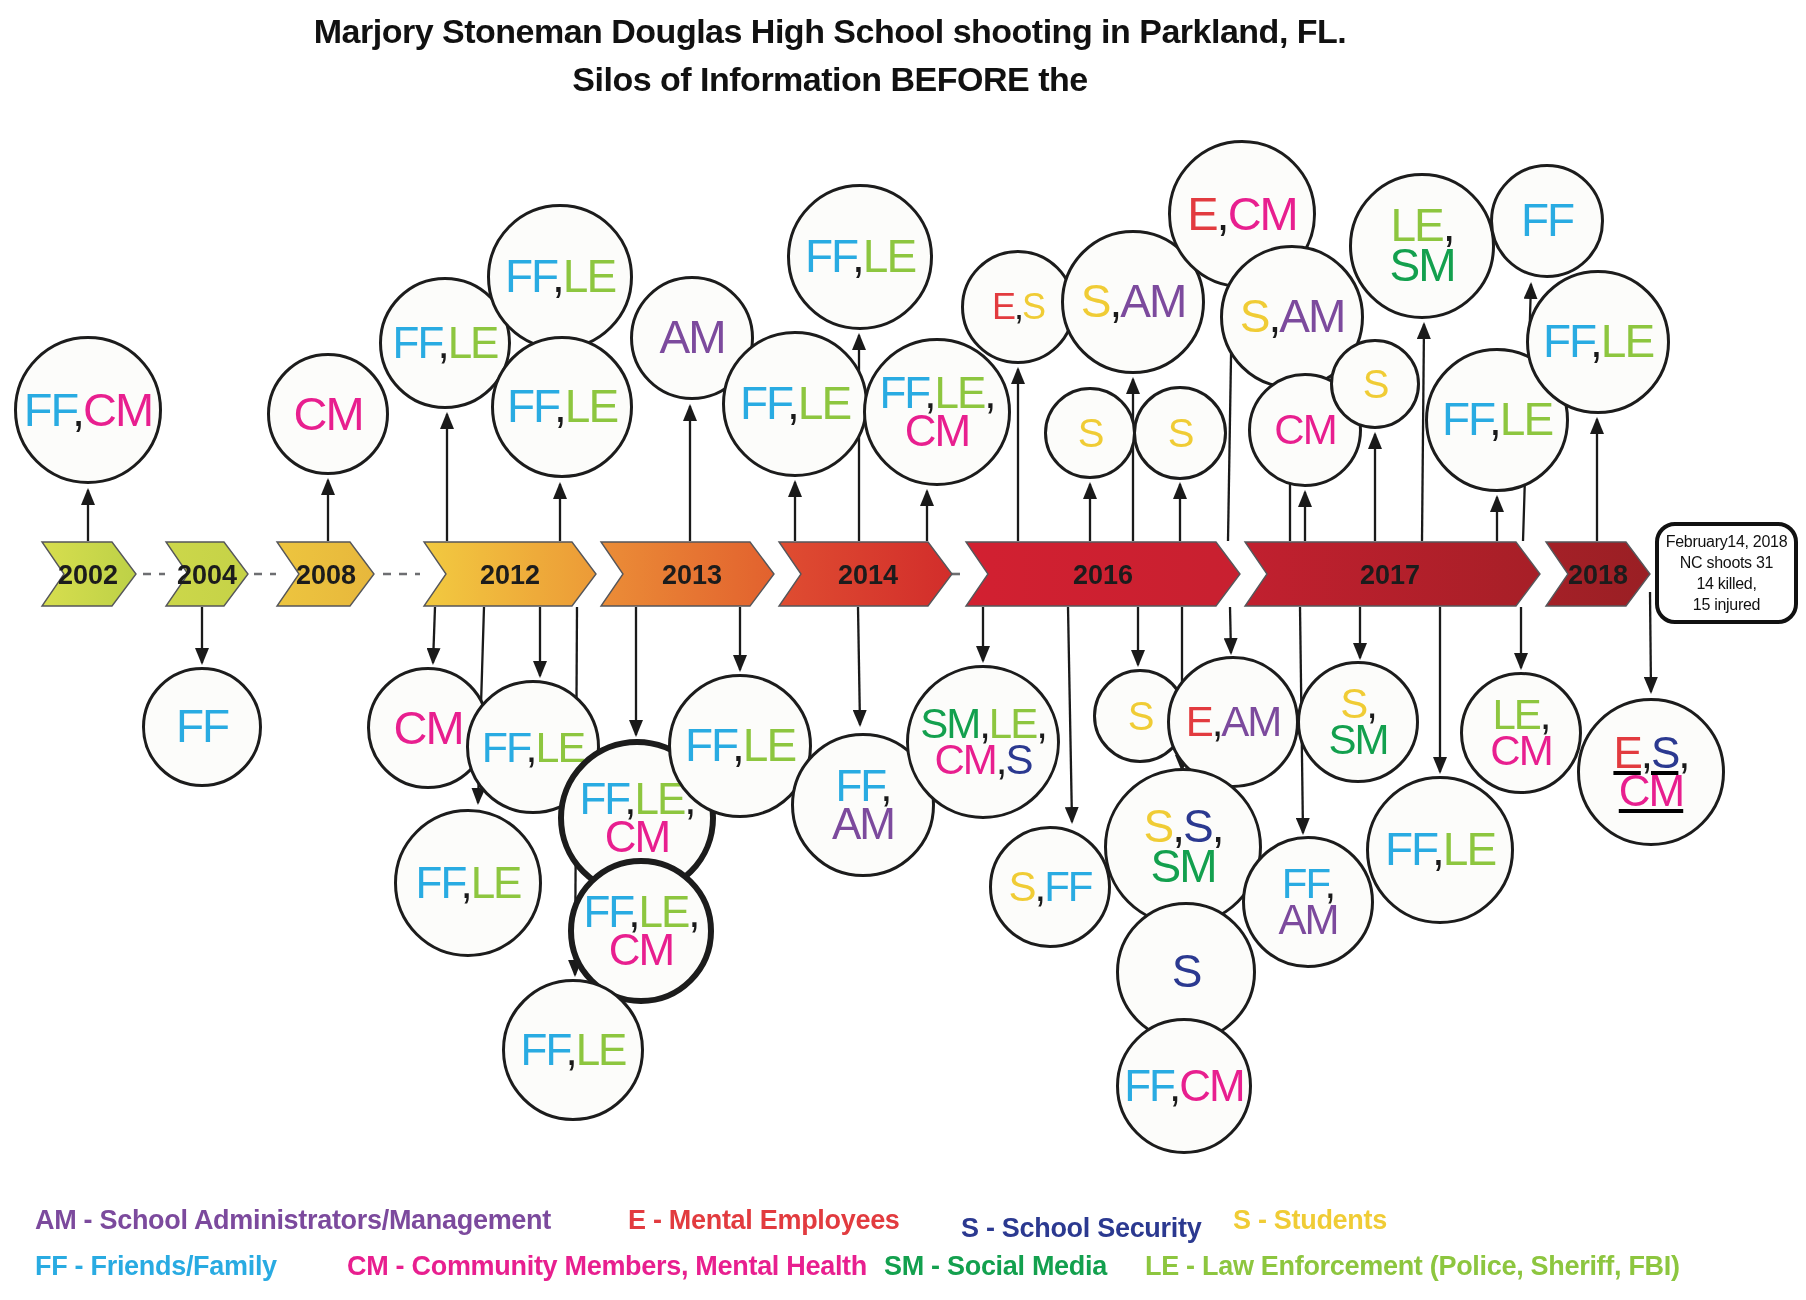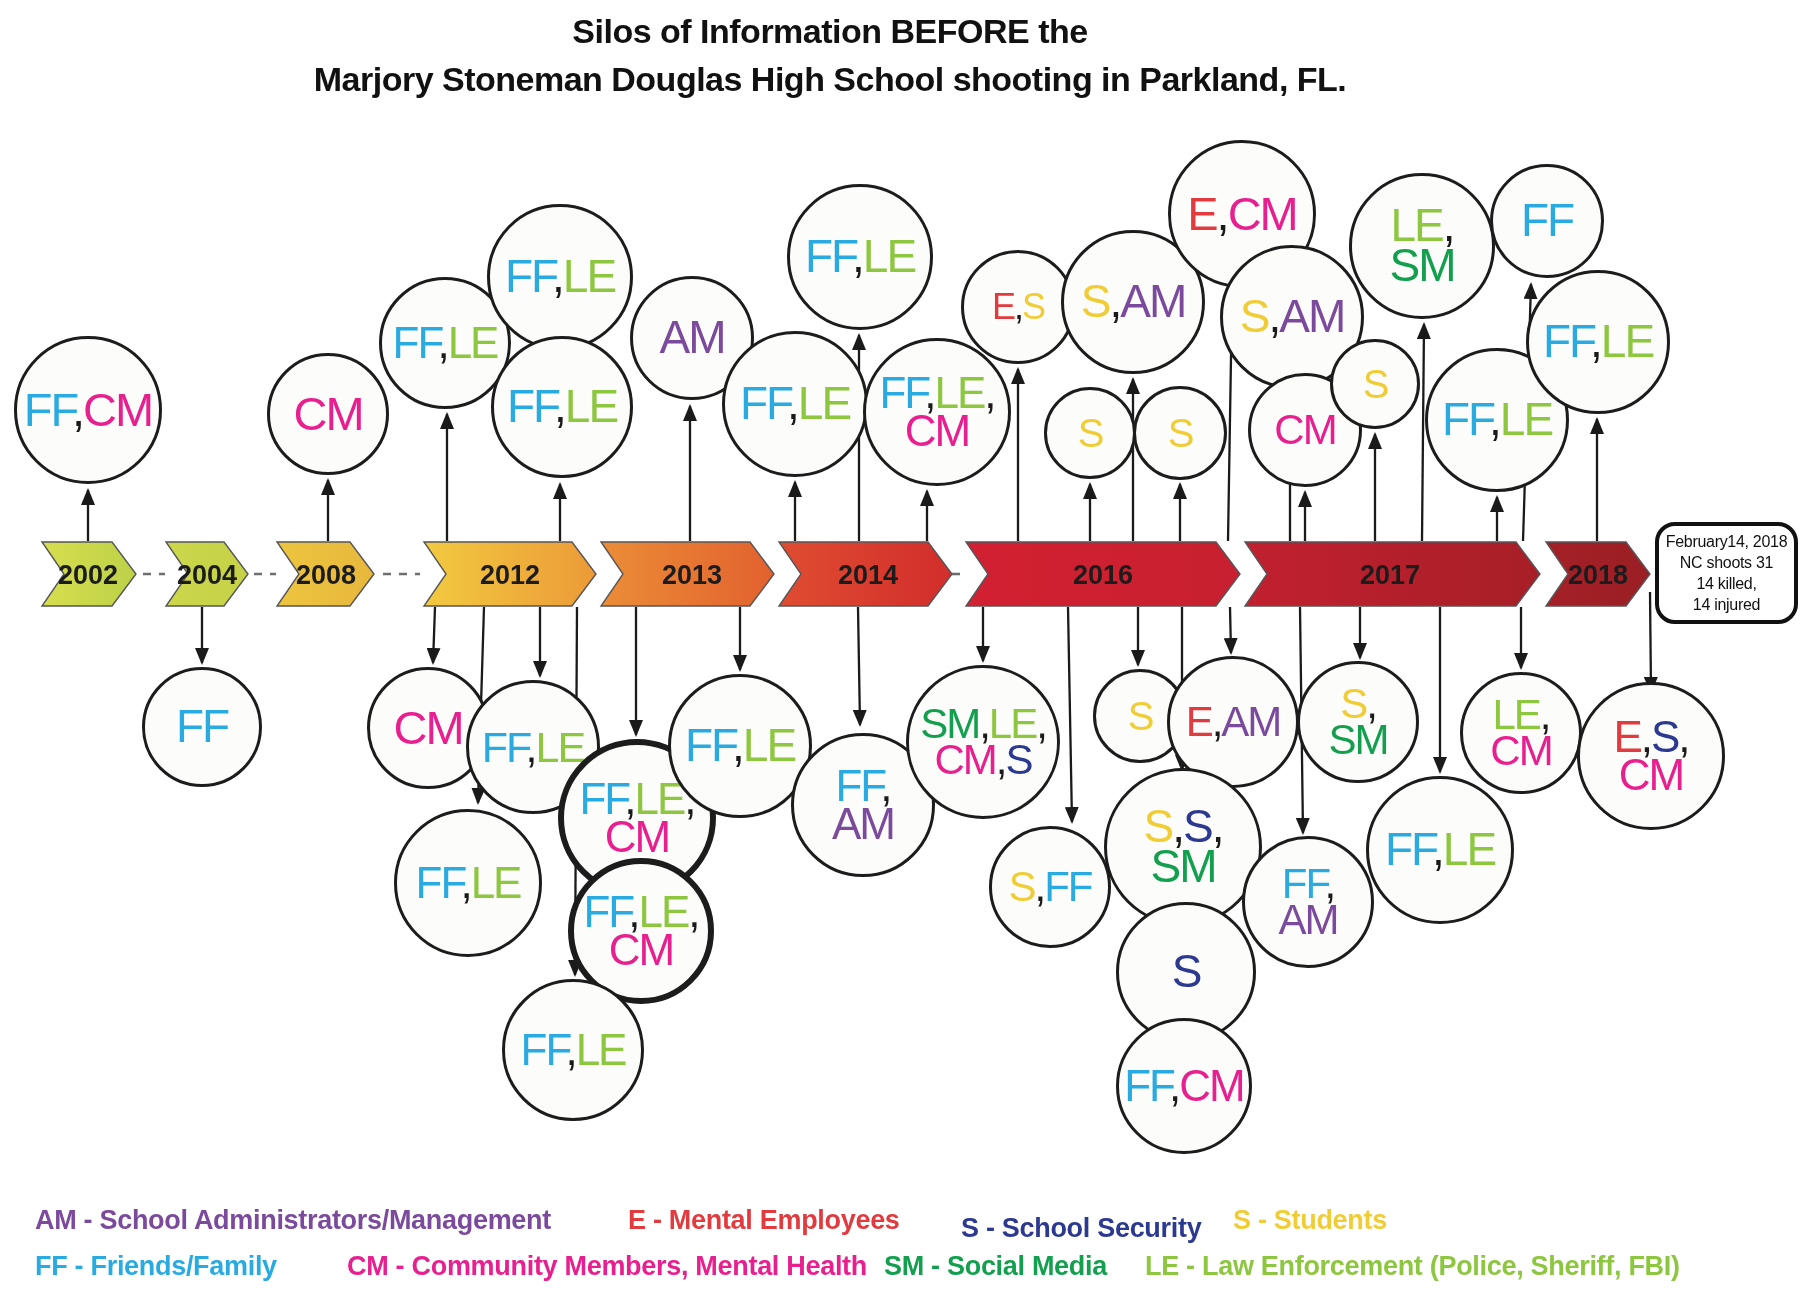--- a/index.html
+++ b/index.html
@@ -18,22 +18,22 @@
            background:#fff;border:4px solid #111;border-radius:20px;box-sizing:border-box;
            display:flex;flex-direction:column;justify-content:center;text-align:center;
            font-size:16px;line-height:1.32;color:#111;letter-spacing:-.3px;}
   .lgi{position:absolute;font-weight:bold;font-size:27px;white-space:nowrap;z-index:3;
        letter-spacing:-.3px;}
 </style>
 </head>
 <body>
 
 <div id="title">
+  <div>Marjory Stoneman Douglas High School shooting in Parkland, FL.</div>
   <div>Silos of Information BEFORE the</div>
-  <div>Marjory Stoneman Douglas High School shooting in Parkland, FL.</div>
 </div>
 
 <svg id="diagram-svg" width="1806" height="1300" viewBox="0 0 1806 1300">
     <defs>
       <marker id="ah" markerWidth="18" markerHeight="14" refX="15" refY="7" orient="auto" markerUnits="userSpaceOnUse">
         <path d="M0,0 L17,7 L0,14 Z" fill="#1a1a1a"></path>
       </marker>
       <linearGradient id="grad0" x1="0" y1="0" x2="1" y2="0">
         <stop offset="0" stop-color="#d7de4e"></stop>
         <stop offset="1" stop-color="#bdd147"></stop>
@@ -342,33 +342,33 @@
       <div class="bt">
         <div><span style="color: rgb(41, 171, 226);">FF</span><span style="color: rgb(26, 26, 26);">,</span><span style="color: rgb(141, 198, 63);">LE</span></div>
       </div>
     </div>
     <div class="bubble" style="left: 1460px; top: 672px; height: 122px; width: 122px; font-size: 42px;">
       <div class="bt">
         <div><span style="color: rgb(141, 198, 63);">LE</span><span style="color: rgb(26, 26, 26);">,</span></div>
         <div><span style="color: rgb(232, 31, 143);">CM</span></div>
       </div>
     </div>
-    <div class="bubble" style="left: 1577px; top: 682px; height: 148px; width: 148px; font-size: 44px;">
+    <div class="bubble" style="left: 1577px; top: 698px; height: 148px; width: 148px; font-size: 44px; text-decoration: underline;">
       <div class="bt">
         <div><span style="color: rgb(226, 59, 63);">E</span><span style="color: rgb(26, 26, 26);">,</span><span style="color: rgb(43, 57, 144);">S</span><span style="color: rgb(26, 26, 26);">,</span></div>
         <div><span style="color: rgb(232, 31, 143);">CM</span></div>
       </div>
     </div>
   </div>
 
 <div id="callout">
   <div>February14, 2018</div>
   <div>NC shoots 31</div>
   <div>14 killed,</div>
-  <div>14 injured</div>
+  <div>15 injured</div>
 </div>
 
 <div id="legend">
     <div class="lgi" style="left: 35px; top: 1205px; color: rgb(124, 74, 157);">AM - School Administrators/Management</div>
     <div class="lgi" style="left: 628px; top: 1205px; color: rgb(226, 59, 63);">E - Mental Employees</div>
     <div class="lgi" style="left: 961px; top: 1205px; color: rgb(43, 57, 144); margin-top: 8px;">S - School Security</div>
     <div class="lgi" style="left: 1233px; top: 1205px; color: rgb(240, 204, 53);">S - Students</div>
     <div class="lgi" style="left: 35px; top: 1251px; color: rgb(41, 171, 226);">FF - Friends/Family</div>
     <div class="lgi" style="left: 307px; top: 1251px; color: rgb(232, 31, 143); margin-left: 40px;">CM - Community Members, Mental Health</div>
     <div class="lgi" style="left: 884px; top: 1251px; color: rgb(19, 160, 78);">SM - Social Media</div>

